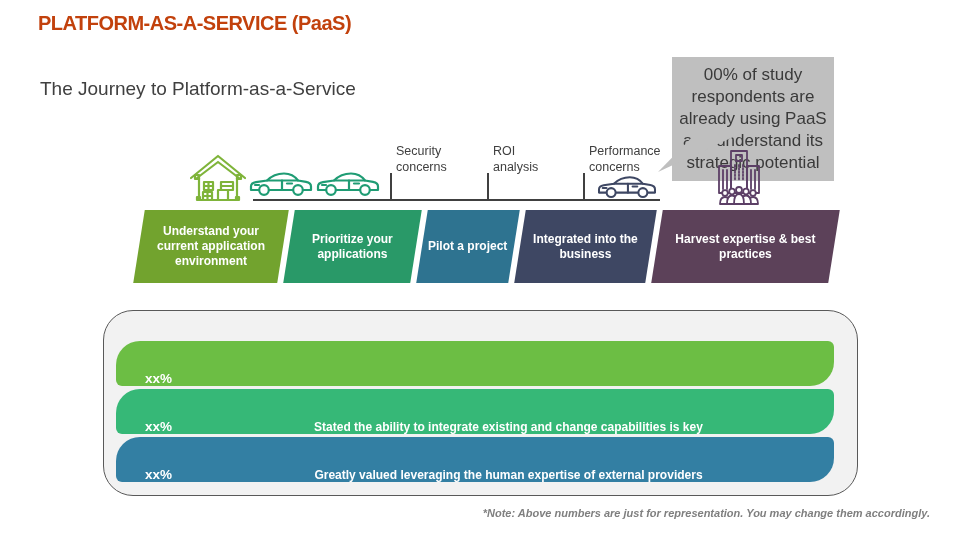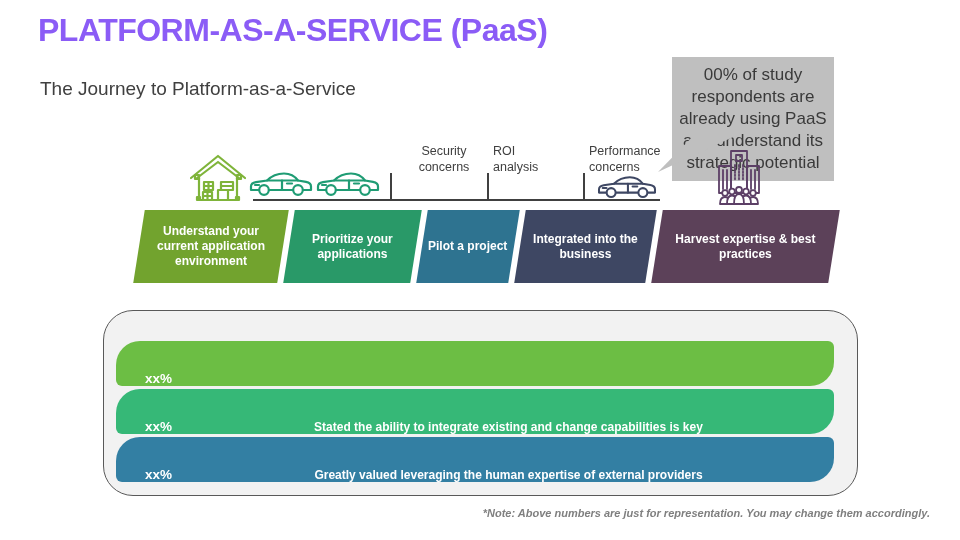--- a/index.html
+++ b/index.html
@@ -1,35 +1,35 @@
 <!DOCTYPE html>
 <html><head>
 <meta charset="utf-8">
 <style>
   * { margin:0; padding:0; box-sizing:border-box; }
   html,body { background:#fff; }
   body { font-family:"Liberation Sans", sans-serif; }
   .slide { position:relative; width:960px; height:540px; background:#ffffff; overflow:hidden; }
 
-  .title { position:absolute; left:38px; top:12px; font-size:32px; font-weight:bold;
-           color:#8b5cf6; letter-spacing:-0.5px; }
+  .title { position:absolute; left:38px; top:12px; font-size:20px; font-weight:bold;
+           color:#c2410c; letter-spacing:-0.5px; }
   .subtitle { position:absolute; left:40px; top:58px; font-size:19px; color:#404040;margin-top:20px; }
 
   
   .callout { position:absolute; left:672px; top:57px; width:162px; min-height:76px;
              background:#BFBFBF; color:#3A3A3A; font-size:17px; line-height:1.3;
              text-align:center; padding:7px 6px; }
   .callout-tail { position:absolute; left:652px; top:130px; width:100px; height:44px; }
 
   
   .baseline { position:absolute; left:253px; top:199px; width:407px; height:2px; background:#404040; }
   .tick { position:absolute; width:1.5px; height:27px; top:173px; background:#404040; }
   .tick.t1 { left:390px; } .tick.t2 { left:487px; } .tick.t3 { left:583px; }
   .milestone { position:absolute; top:144px; font-size:12.5px; color:#404040; line-height:1.25; }
-  .milestone.m1 { left:408px; width:72px;text-align:center; }
+  .milestone.m1 { left:396px; width:72px; }
   .milestone.m2 { left:493px; width:60px; }
   .milestone.m3 { left:589px; width:92px; }
 
   .icon { position:absolute; }
   .icon.house { left:190px; top:154px; }
   .icon.car1  { left:249px; top:169px; }
   .icon.car2  { left:316px; top:169px; }
   .icon.car3  { left:596px; top:173px; }
   .icon.building { left:710px; top:150px; }
 

